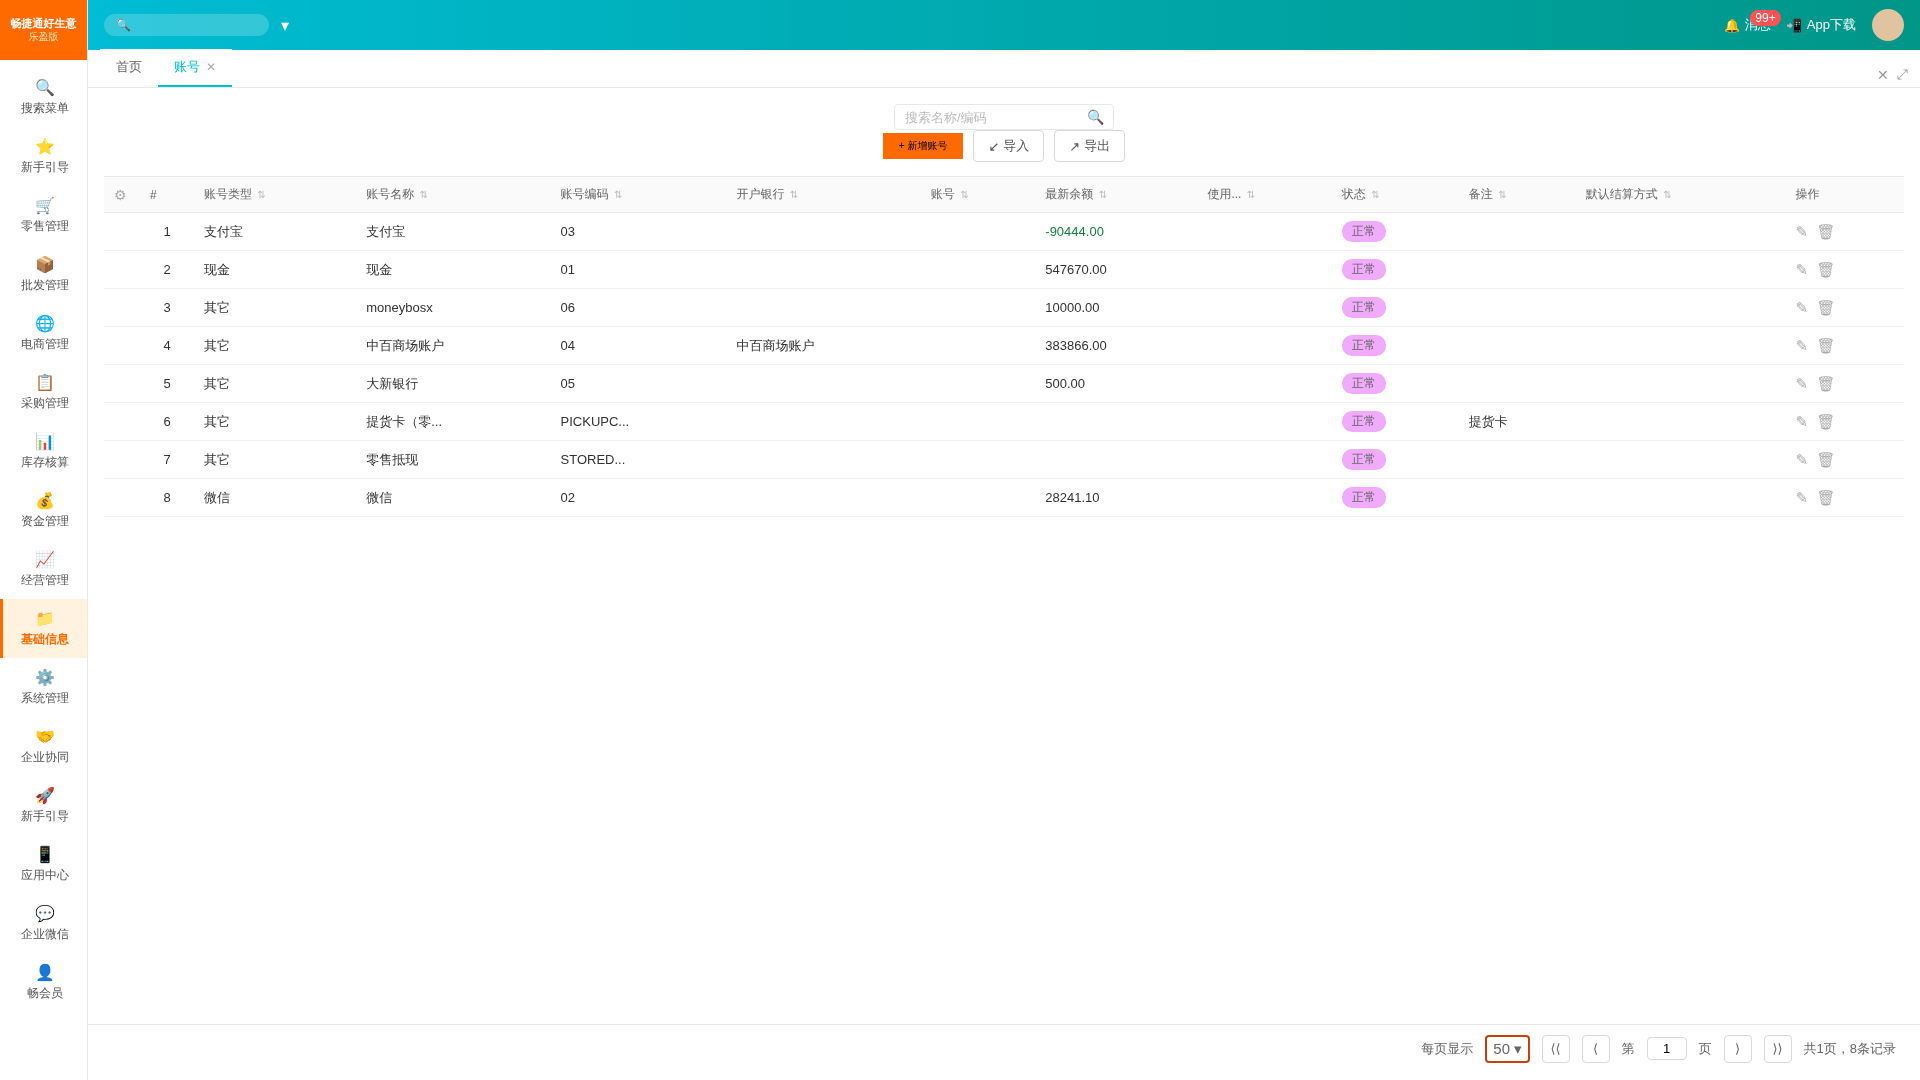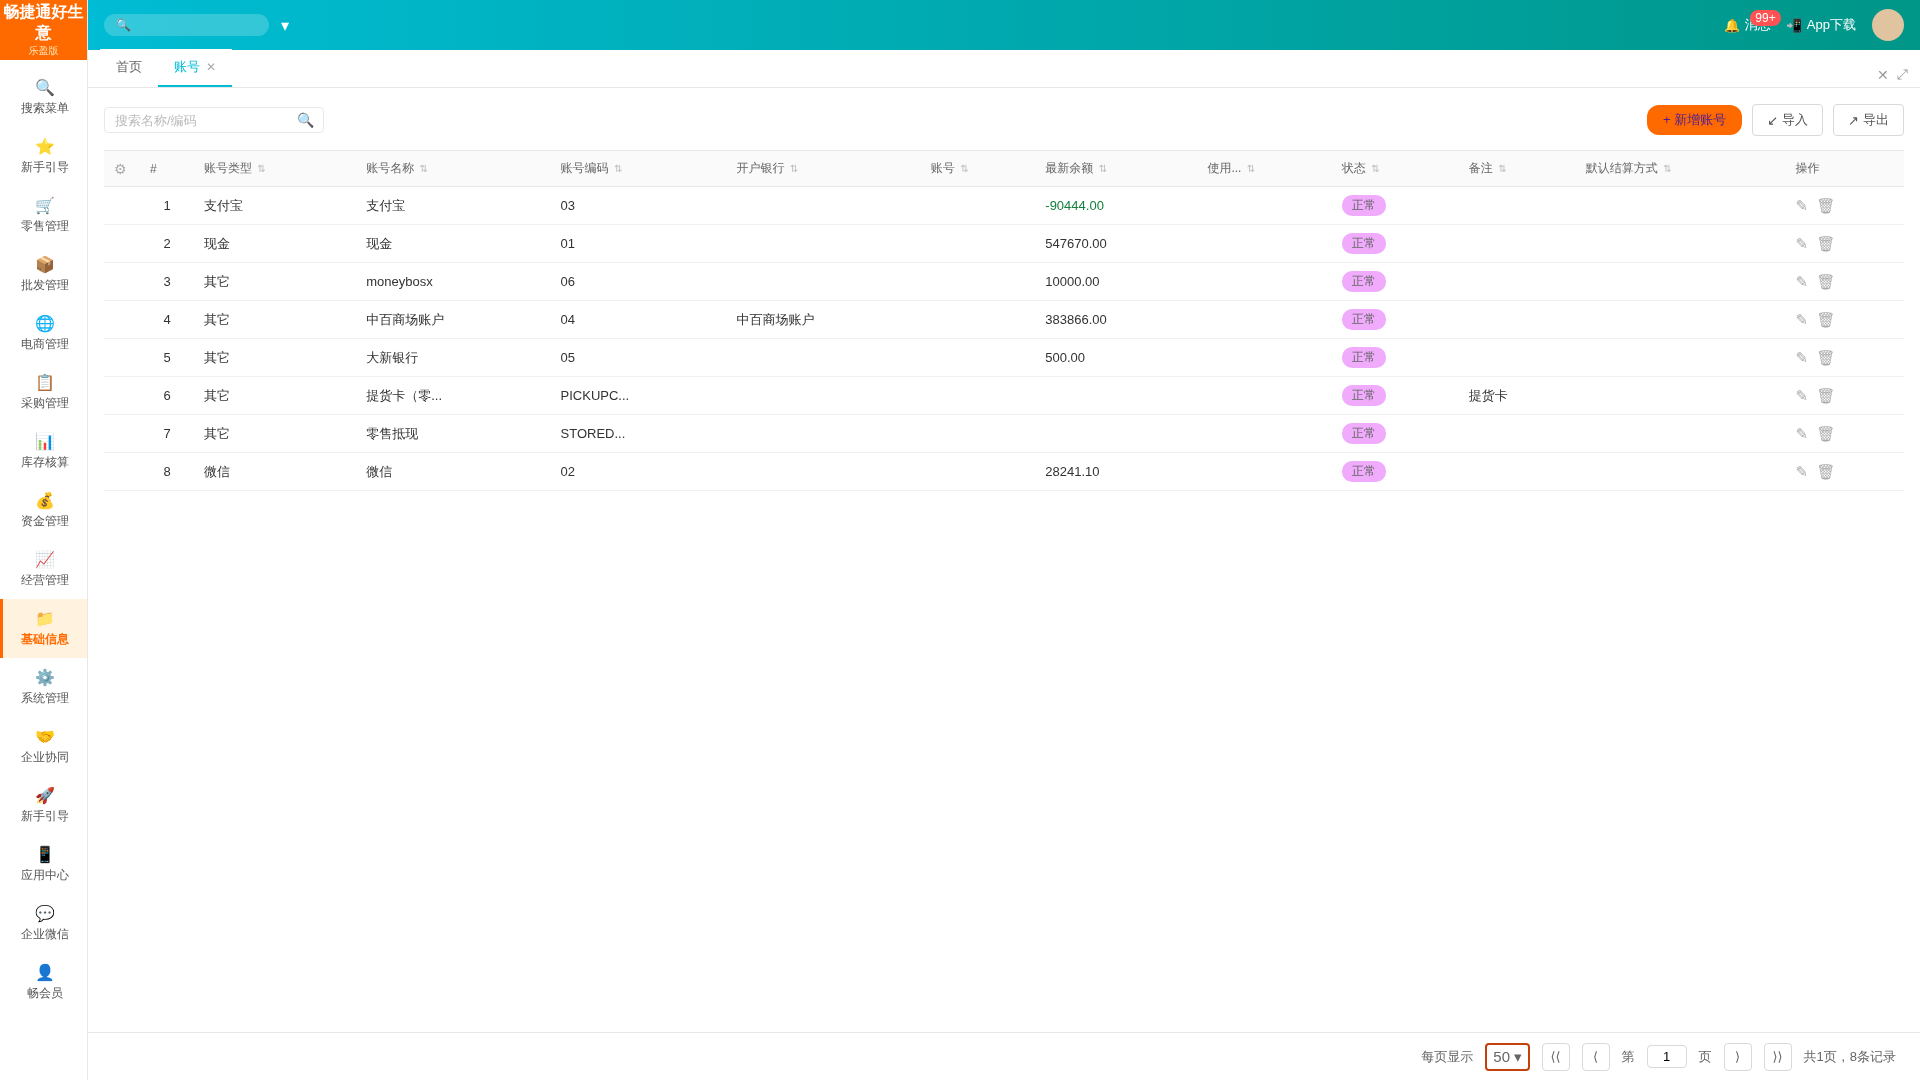--- a/index.html
+++ b/index.html
@@ -18,21 +18,21 @@
     .sidebar-logo {
       width: 100%;
       background: #ff6a00;
       padding: 10px 0;
       display: flex;
       flex-direction: column;
       align-items: center;
       justify-content: center;
       height: 60px;
     }
-    .logo-text { color: #fff; font-size: 16px; font-weight: bold; text-align: center; line-height: 1.3; }
+    .logo-text { color: #fff; font-size: 11px; font-weight: bold; text-align: center; line-height: 1.3; }
     .logo-sub { color: #ffe0b2; font-size: 10px; }
     .sidebar-nav { width: 100%; flex: 1; display: flex; flex-direction: column; align-items: center; padding-top: 8px; }
     .sidebar-item {
       width: 100%;
       display: flex;
       flex-direction: column;
       align-items: center;
       justify-content: center;
       padding: 10px 4px;
       cursor: pointer;
@@ -108,21 +108,21 @@
     }
     .tab.active { color: #00bcd4; border-bottom-color: #00bcd4; background: #fff; }
     .tab-close { color: #aaa; font-size: 12px; cursor: pointer; }
     .tabbar-actions { margin-left: auto; display: flex; align-items: center; gap: 8px; padding-bottom: 4px; }
     .tab-action-btn { color: #999; font-size: 14px; cursor: pointer; }
 
     
     .content { flex: 1; background: #fff; padding: 16px; overflow: auto; }
 
     
-    .toolbar { display: flex; align-items: center; justify-content: space-between; margin-bottom: 14px; }
+    .toolbar { display: flex; align-items: center; justify-content: space-between; margin-bottom: 14px; flex-direction: column; }
     .toolbar-left { display: flex; align-items: center; gap: 10px; }
     .search-input-wrap {
       border: 1px solid #e8e8e8;
       border-radius: 4px;
       display: flex;
       align-items: center;
       padding: 4px 10px;
       gap: 6px;
       width: 220px;
     }
@@ -131,25 +131,25 @@
       outline: none;
       font-size: 13px;
       color: #666;
       width: 180px;
     }
     .search-input-wrap input::placeholder { color: #bbb; }
     .search-icon { color: #bbb; font-size: 14px; }
     .toolbar-right { display: flex; align-items: center; gap: 10px; }
     .btn-add {
       background: #ff6a00;
-      color: #4c1d95;
+      color: #000000;
       border: none;
-      border-radius: 12px;
+      border-radius: 0;
       padding: 6px 16px;
-      font-size: 13px;
+      font-size: 10px;
       cursor: pointer;
       display: flex;
       align-items: center;
       gap: 4px;
     }
     .btn-outline {
       background: #fff;
       color: #555;
       border: 1px solid #d9d9d9;
       border-radius: 4px;
@@ -193,21 +193,21 @@
       color: #666;
     }
     .status-badge.normal { background: #f0abfc; color: #666; }
     .action-btns { display: flex; gap: 8px; }
     .action-btn { color: #aaa; font-size: 15px; cursor: pointer; }
     .row-num { color: #999; font-size: 13px; text-align: center; }
 
     
     .pagination-bar {
       position: fixed;
-      bottom: 0;
+      bottom: 8px;
       left: 88px;
       right: 0;
       background: #fff;
       border-top: 1px solid #e8e8e8;
       height: 48px;
       display: flex;
       align-items: center;
       justify-content: flex-end;
       padding: 0 24px;
       gap: 12px;

